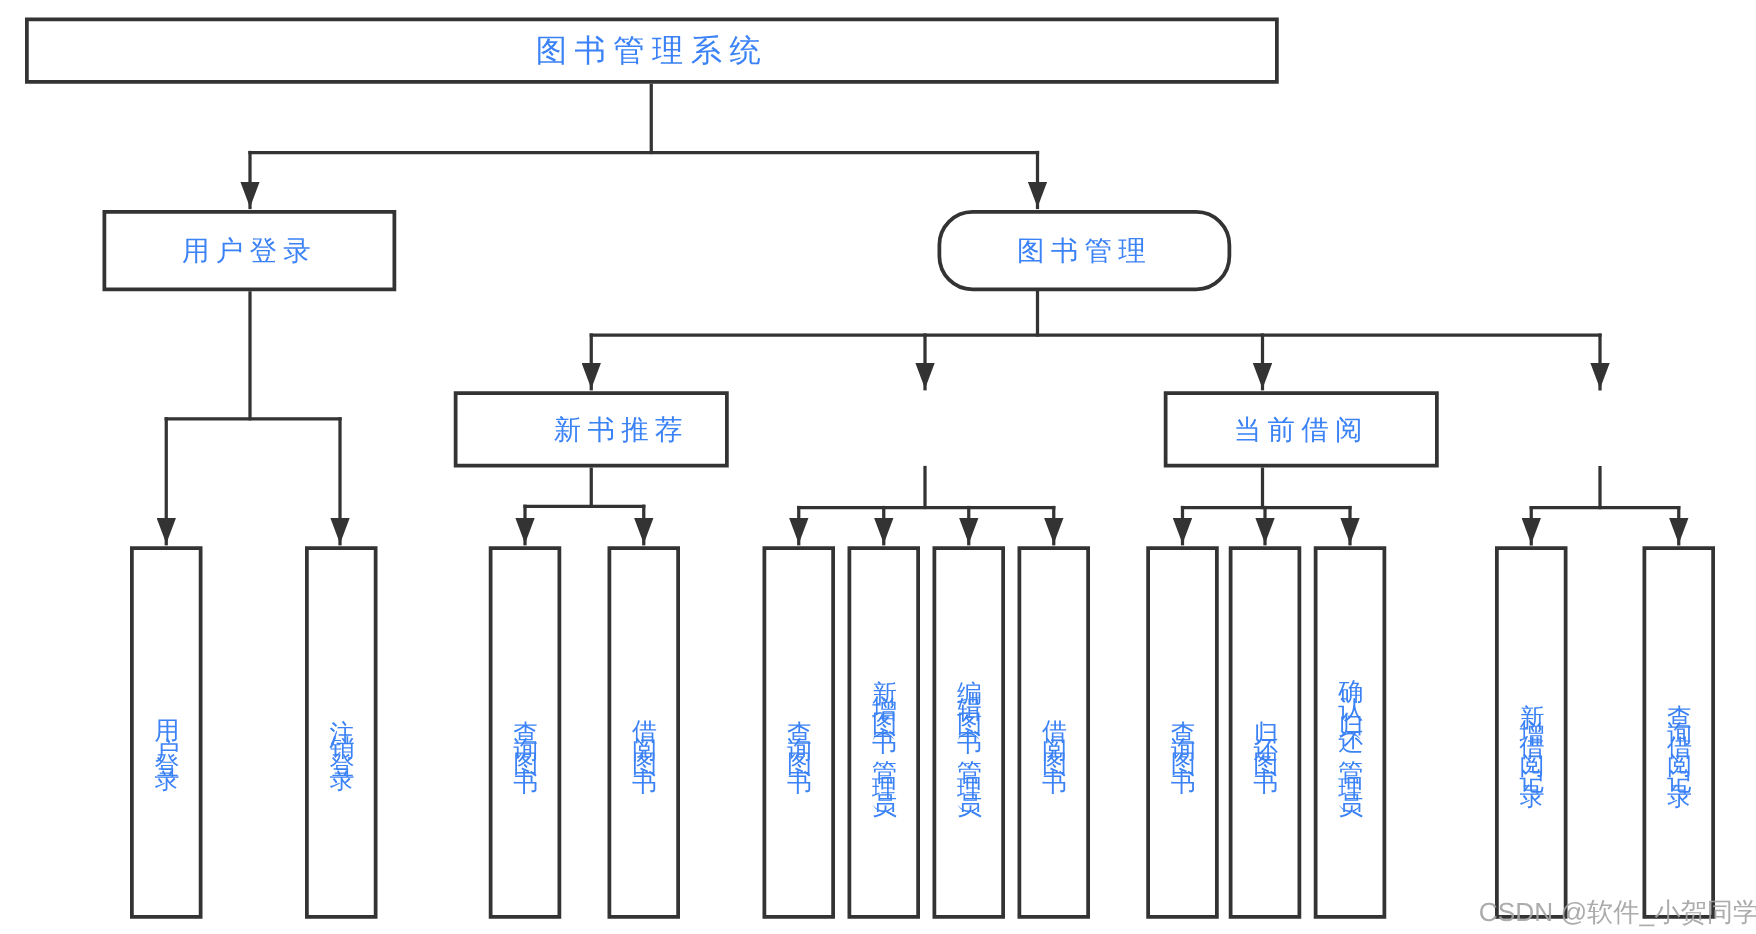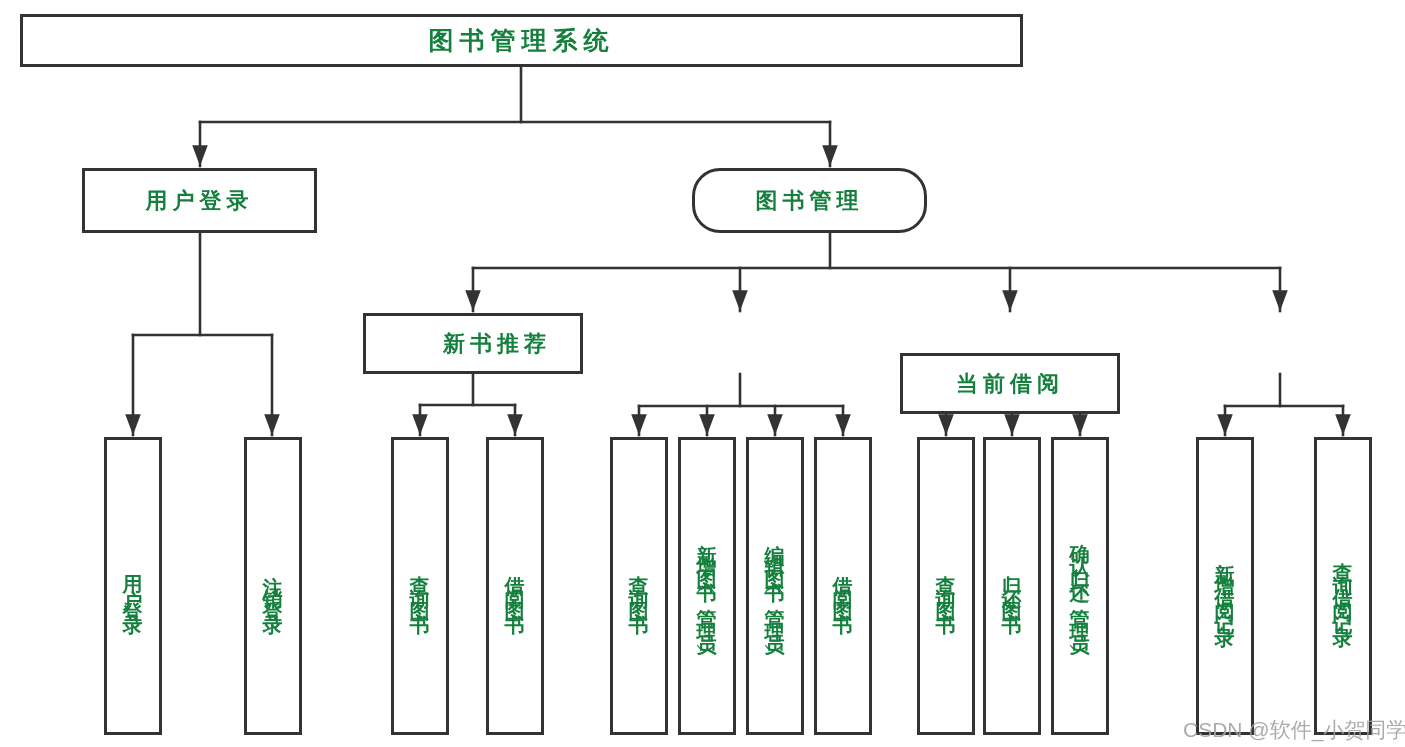--- a/index.html
+++ b/index.html
@@ -9,27 +9,26 @@
     background:#ffffff;
     font-family:"Liberation Sans","DejaVu Sans",sans-serif;
     overflow:hidden;
   }
   .connector-layer{position:absolute;left:0;top:0;z-index:0;}
   .node{
     position:absolute;
     box-sizing:border-box;
     border:3px solid #333333;
     background:#ffffff;
-    color:#15803d;
+    color:#3b82f6;
     display:flex;
     align-items:center;
     justify-content:center;
     z-index:1;
     text-align:center;
-    font-weight:bold;
   }
   .root-node{font-size:25px;letter-spacing:6px;}
   .h-node{font-size:22px;letter-spacing:5px;}
   .v-node{
     font-size:20px;
     writing-mode:vertical-rl;
     letter-spacing:13px;
     line-height:1;
   }
   .watermark{
@@ -92,24 +91,24 @@
       <path d="M1280,374 L1280,406"></path>
       <path d="M1225,406 L1343,406"></path>
       <path d="M1225,406 L1225,435" marker-end="url(#arrow)"></path>
       <path d="M1343,406 L1343,435" marker-end="url(#arrow)"></path>
     </g>
   </svg>
 
   <div class="node root-node" style="left:20px;top:14px;width:1003px;height:53px;">图书管理系统</div>
 
   <div class="node h-node" style="left:82px;top:168px;width:235px;height:65px;">用户登录</div>
-  <div class="node h-node" style="left:692px;top:168px;width:235px;height:65px;border-radius:28px;">图书管理</div>
+  <div class="node h-node" style="left:750px;top:168px;width:235px;height:65px;border-radius:28px;">图书管理</div>
 
   <div class="node h-node" style="left:363px;top:313px;width:220px;height:61px;padding-left:48px;">新书推荐</div>
-  <div class="node h-node" style="left:900px;top:313px;width:220px;height:61px;margin-top:40px;">当前借阅</div>
+  <div class="node h-node" style="left:931px;top:313px;width:220px;height:61px;">当前借阅</div>
 
   <div class="node v-node" style="left:104px;top:437px;width:58px;height:298px;">用户登录</div>
   <div class="node v-node" style="left:244px;top:437px;width:58px;height:298px;">注销登录</div>
 
   <div class="node v-node" style="left:391px;top:437px;width:58px;height:298px;">查询图书</div>
   <div class="node v-node" style="left:486px;top:437px;width:58px;height:298px;">借阅图书</div>
 
   <div class="node v-node" style="left:610px;top:437px;width:58px;height:298px;">查询图书</div>
   <div class="node v-node" style="left:678px;top:437px;width:58px;height:298px;">新增图书（管理员）</div>
   <div class="node v-node" style="left:746px;top:437px;width:58px;height:298px;">编辑图书（管理员）</div>

